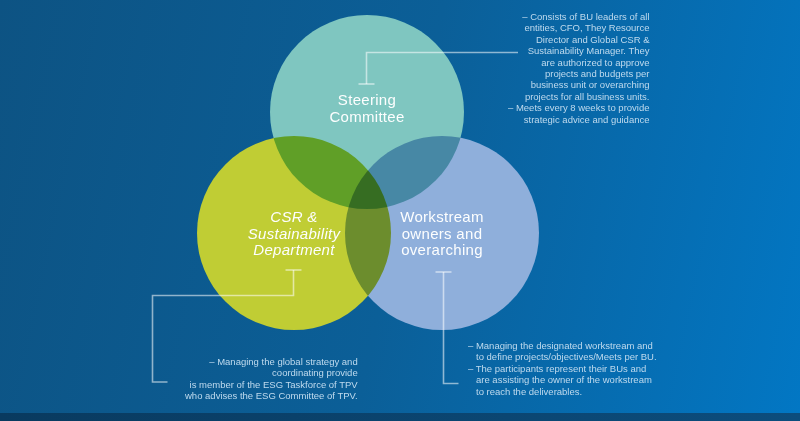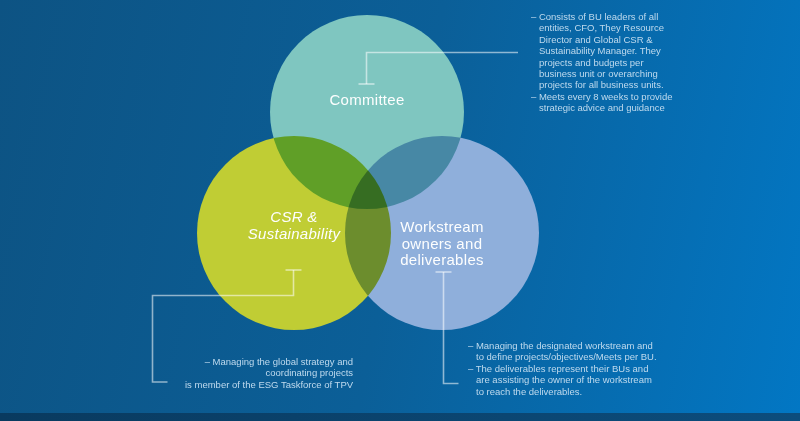--- a/index.html
+++ b/index.html
@@ -18,27 +18,27 @@
   .circle.blue   { left:345px; top:136px; }
 
   .connectors { position:absolute; inset:0; z-index:3; pointer-events:none; }
 
   .vlabel {
     position:absolute; z-index:4; color:#fdfefe; text-align:center;
     font-size:15px; line-height:16.5px; letter-spacing:.3px; font-weight:400;
   }
   .vlabel.steering { left:287px; top:92px;  width:160px; }
   .vlabel.csr      { left:204px; top:209px; width:180px;font-style:italic; }
-  .vlabel.ws       { left:352px; top:219px; width:180px; }
+  .vlabel.ws       { left:352px; top:209px; width:180px; }
 
   .callout {
     position:absolute; z-index:4; color:#bfdaee;
     font-size:9.5px; line-height:11.4px; font-weight:400;
   }
-  .callout.steering { left:531px; top:11px;  }
+  .callout.steering { left:508px; top:11px;text-align:right;  }
   .callout.csr      { left:177px; top:356px;text-align:right; }
   .callout.ws       { left:468px; top:340px; }
   .c-line { white-space:nowrap; }
   .c-line.cont { padding-left:8px; }
 
   .bottom-bar {
     position:absolute; left:0; right:0; bottom:0; height:8px; z-index:5;
     background:#093a5f; 
   }
 </style>
@@ -58,54 +58,58 @@
       <path d="M 518 52.5 H 366.5 V 84" stroke="rgba(255,255,255,0.55)"></path>
       <path d="M 358.5 84 H 374.5" stroke="rgba(255,255,255,0.55)"></path>
       <path d="M 285.5 270 H 301.5" stroke="rgba(255,255,255,0.55)"></path>
       <path d="M 293.5 270 V 295.5 H 152.5 V 382 H 167.5" stroke="rgba(255,255,255,0.55)"></path>
       <path d="M 435.5 272 H 451.5" stroke="rgba(255,255,255,0.55)"></path>
       <path d="M 443.5 272 V 383.5 H 458.5" stroke="rgba(255,255,255,0.55)"></path>
     </g>
   </svg>
 
   <div class="vlabel steering">
+    <div>Steering</div>
     <div>Committee</div>
   </div>
 
   <div class="vlabel csr">
     <div>CSR &amp;</div>
     <div>Sustainability</div>
+    <div>Department</div>
   </div>
 
   <div class="vlabel ws">
     <div>Workstream</div>
     <div>owners and</div>
-    <div>deliverables</div>
+    <div>overarching</div>
   </div>
 
   <div class="callout steering">
     <div class="c-line">– Consists of BU leaders of all</div>
     <div class="c-line cont">entities, CFO, They Resource</div>
     <div class="c-line cont">Director and Global CSR &amp;</div>
     <div class="c-line cont">Sustainability Manager. They</div>
+    <div class="c-line cont">are authorized to approve</div>
     <div class="c-line cont">projects and budgets per</div>
     <div class="c-line cont">business unit or overarching</div>
     <div class="c-line cont">projects for all business units.</div>
     <div class="c-line">– Meets every 8 weeks to provide</div>
     <div class="c-line cont">strategic advice and guidance</div>
   </div>
 
   <div class="callout csr">
     <div class="c-line">– Managing the global strategy and</div>
-    <div class="c-line cont">coordinating projects</div>
+    <div class="c-line cont">coordinating provide</div>
     <div class="c-line cont">is member of the ESG Taskforce of TPV</div>
+    <div class="c-line cont">who advises the ESG Committee of TPV.</div>
   </div>
 
   <div class="callout ws">
     <div class="c-line">– Managing the designated workstream and</div>
     <div class="c-line cont">to define projects/objectives/Meets per BU.</div>
-    <div class="c-line">– The deliverables represent their BUs and</div>
+    <div class="c-line">– The participants represent their BUs and</div>
     <div class="c-line cont">are assisting the owner of the workstream</div>
     <div class="c-line cont">to reach the deliverables.</div>
   </div>
 
   <div class="bottom-bar" style="background: linear-gradient(90deg, rgb(9, 58, 95), rgb(12, 77, 125));"></div>
 </div>
 
 </body></html>

